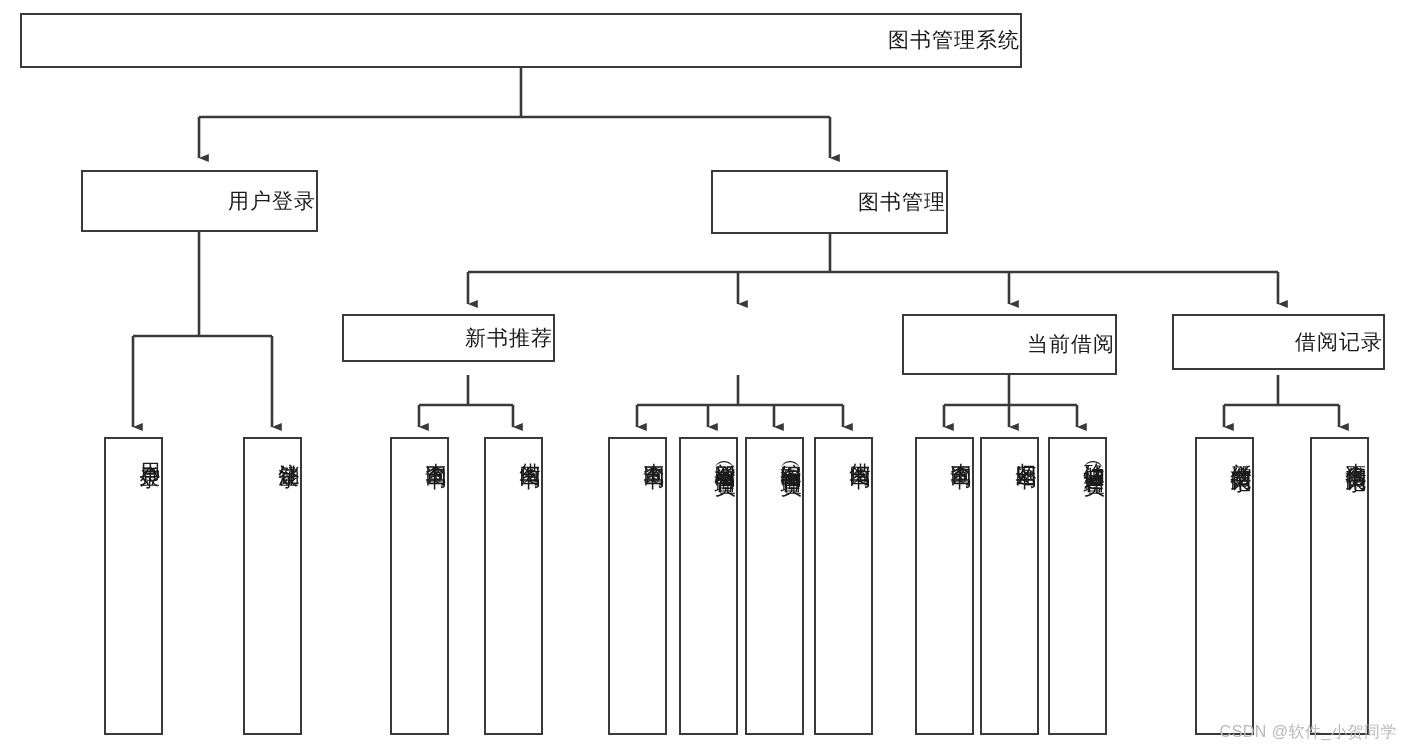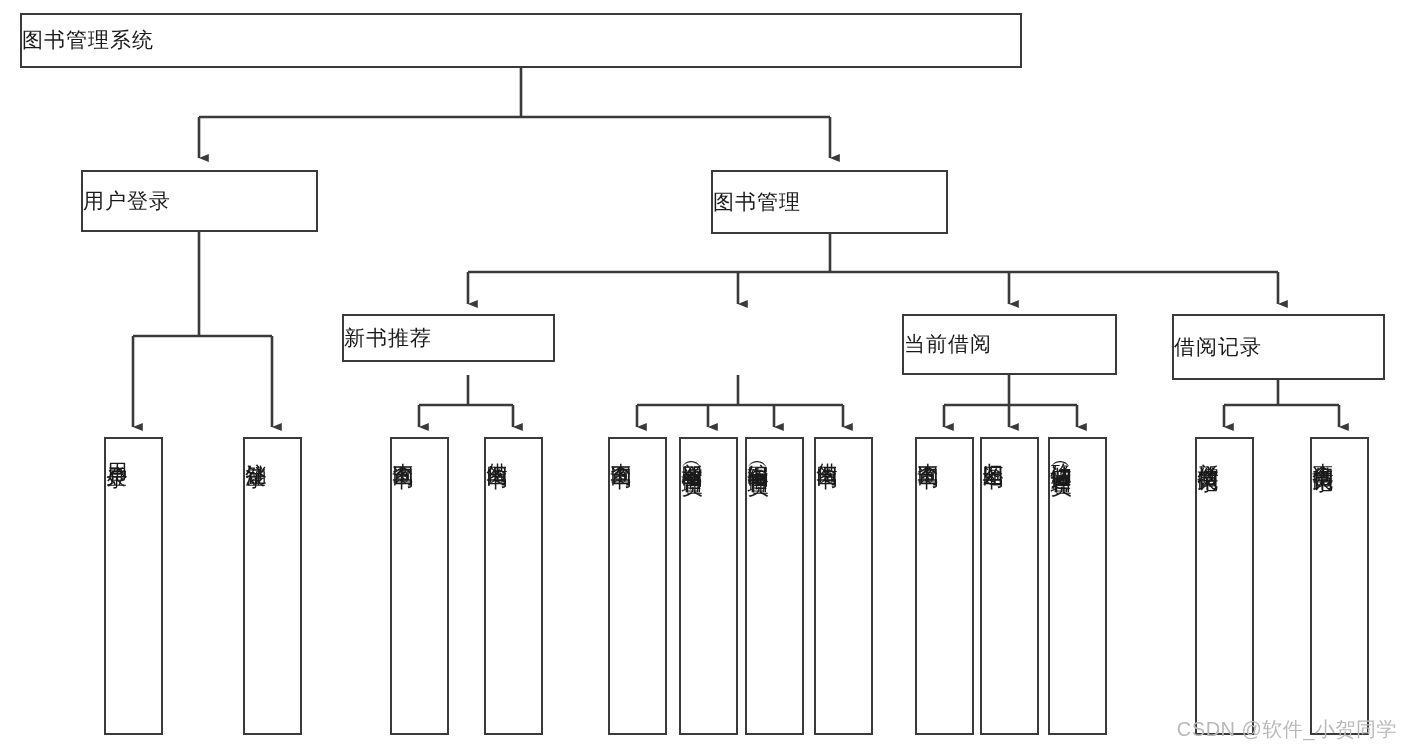--- a/index.html
+++ b/index.html
@@ -25,21 +25,21 @@
     height: 747px;
     pointer-events: none;
   }
   .node {
     position: absolute;
     box-sizing: border-box;
     border: 2px solid #3a3a3a;
     background: #ffffff;
     display: flex;
     align-items: center;
-    justify-content: flex-start;
+    justify-content: flex-end;
     color: #111111;
   }
   .node-label {
     display: block;
     text-align: center;
     line-height: 1.16;
     color: #1a1a1a;
   }
   
   .h-node .node-label {
@@ -57,21 +57,21 @@
     text-orientation: upright;
     font-size: 21px;
     letter-spacing: 2px;
     line-height: 1.05;
     max-height: 100%;
   }
   #watermark {
     position: absolute;
     right: 8px;
     bottom: 4px;
-    font-size: 20px;
+    font-size: 16px;
     color: #b9b9b9;
     letter-spacing: 0.5px;
     white-space: nowrap;
   }
 </style>
 </head>
 <body>
 
 <div id="canvas">
 
@@ -137,21 +137,21 @@
   <div class="node h-node" style="left:711px; top:170px; width:237px; height:64px;">
     <span class="node-label">图书管理</span>
   </div>
 
   <div class="node h-node" style="left:342px; top:314px; width:213px; height:48px;">
     <span class="node-label">新书推荐</span>
   </div>
   <div class="node h-node" style="left:902px; top:314px; width:215px; height:61px;">
     <span class="node-label">当前借阅</span>
   </div>
-  <div class="node h-node" style="left:1172px; top:314px; width:213px; height:66px;">
+  <div class="node h-node" style="left:1172px; top:314px; width:213px; height:56px;">
     <span class="node-label">借阅记录</span>
   </div>
 
   <div class="node v-node" style="left:104px; top:437px; width:59px; height:298px;">
     <span class="node-label">用户登录</span>
   </div>
   <div class="node v-node" style="left:243px; top:437px; width:59px; height:298px;">
     <span class="node-label">注销登录</span>
   </div>
 

